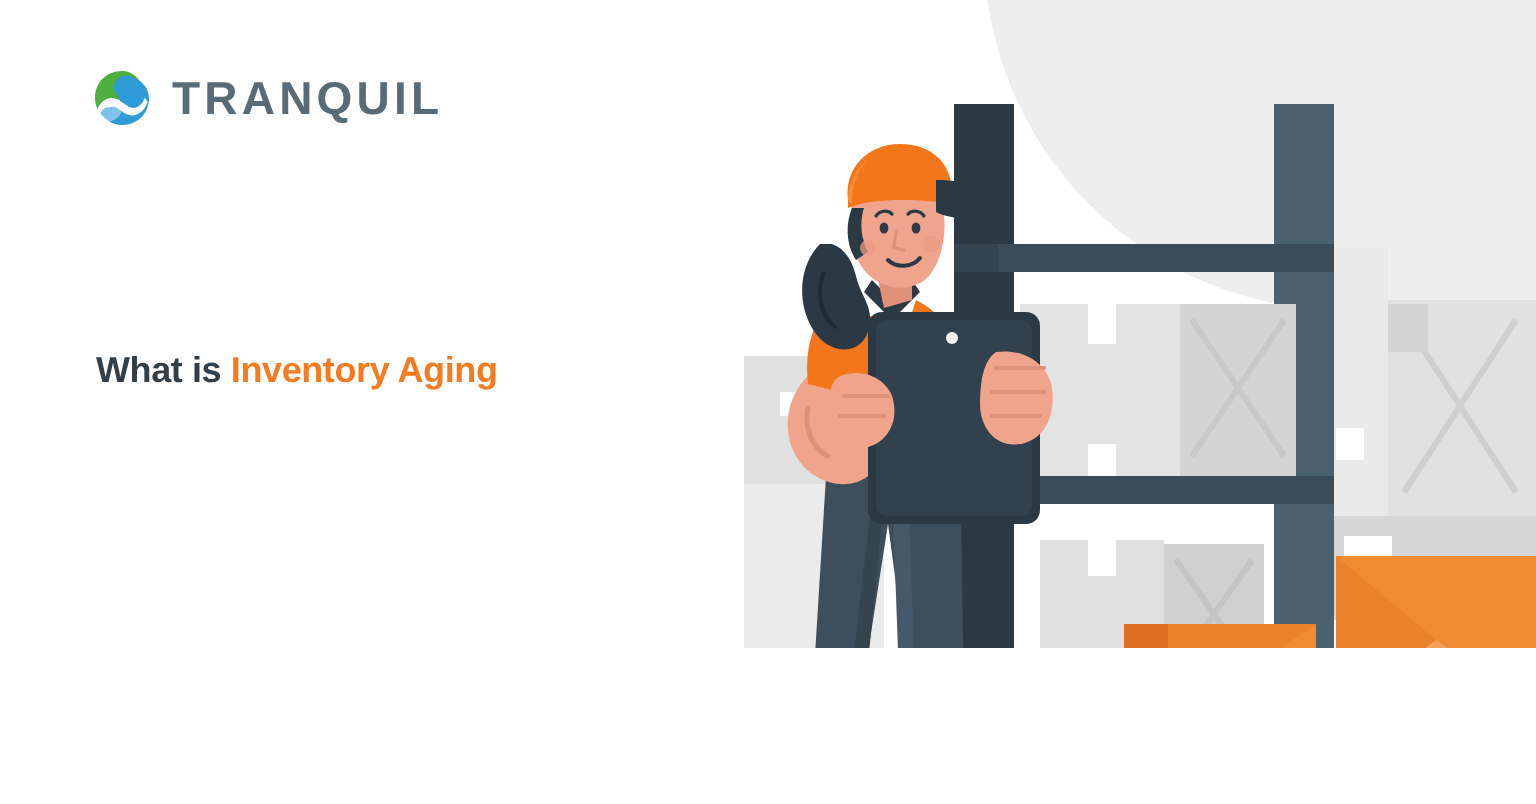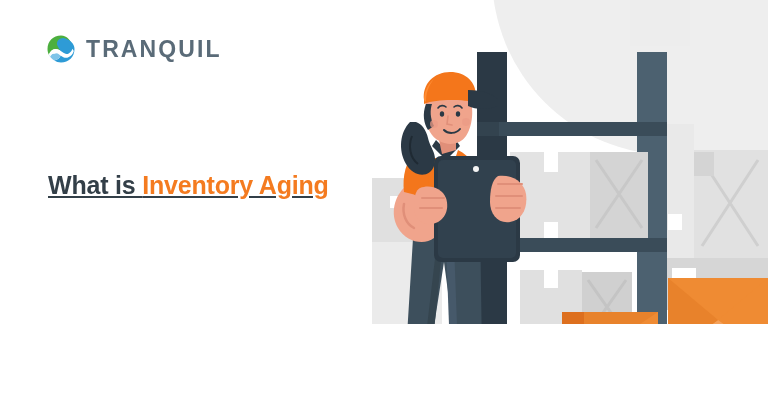--- a/index.html
+++ b/index.html
@@ -45,26 +45,25 @@
   
   .headline {
     position: absolute;
     left: 48px;
     top: 168px;
     width: 340px;
   }
   .headline-line {
     font-family: "Liberation Sans", sans-serif;
     font-weight: 700;
-    font-size: 25px;
+    font-size: 18px;
     line-height: 34px;
     letter-spacing: -0.2px;
     color: #333f48;
     white-space: nowrap;
-    text-decoration: underline;
   }
   .hl-accent { color: #f47b20; }
 
   
   .illus {
     position: absolute;
     left: 372px;
     top: 0;
     width: 396px;
     height: 402px;

